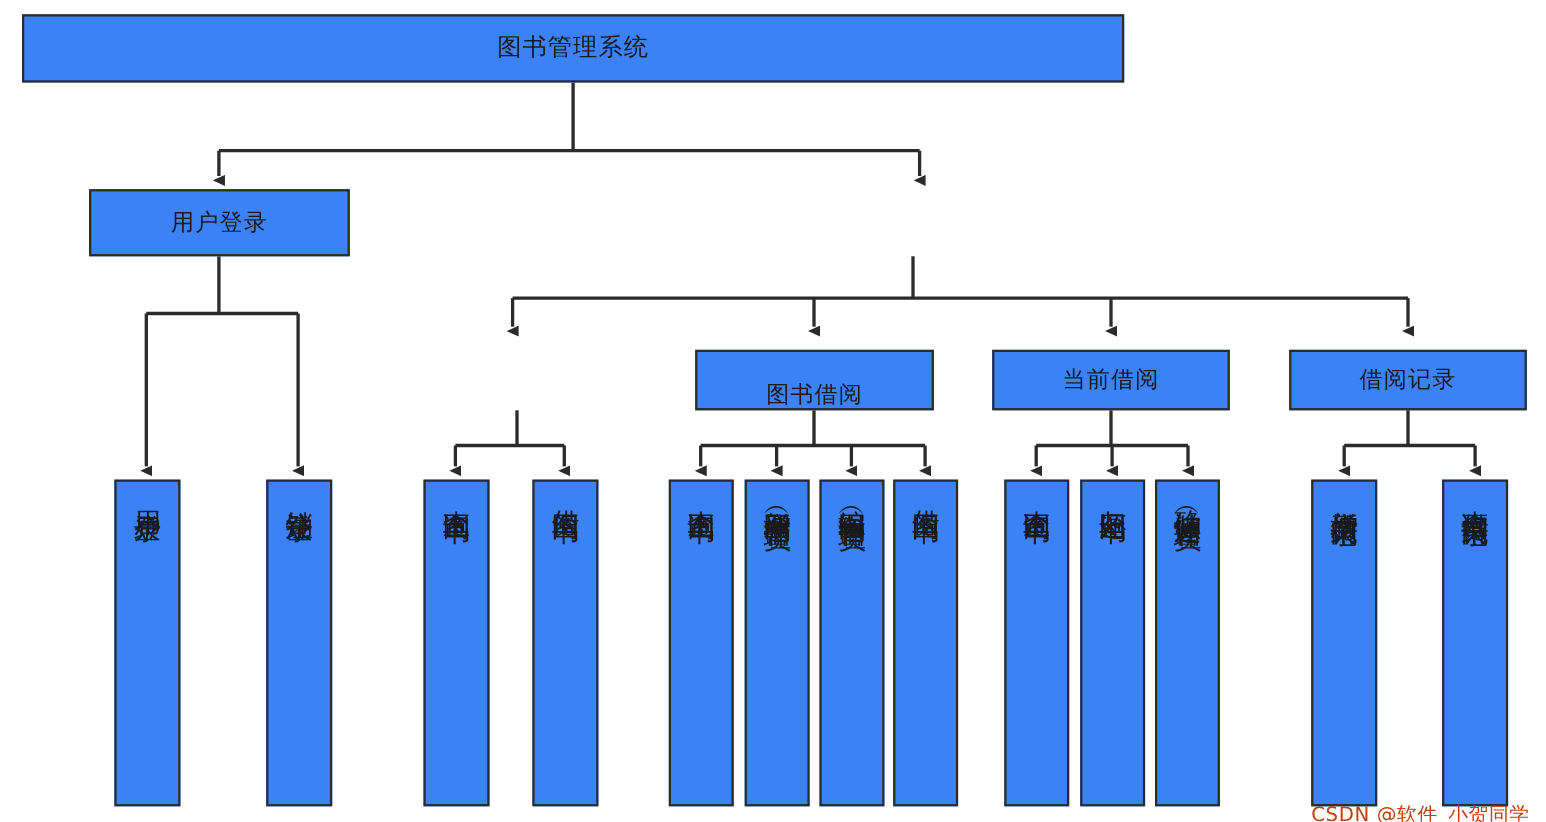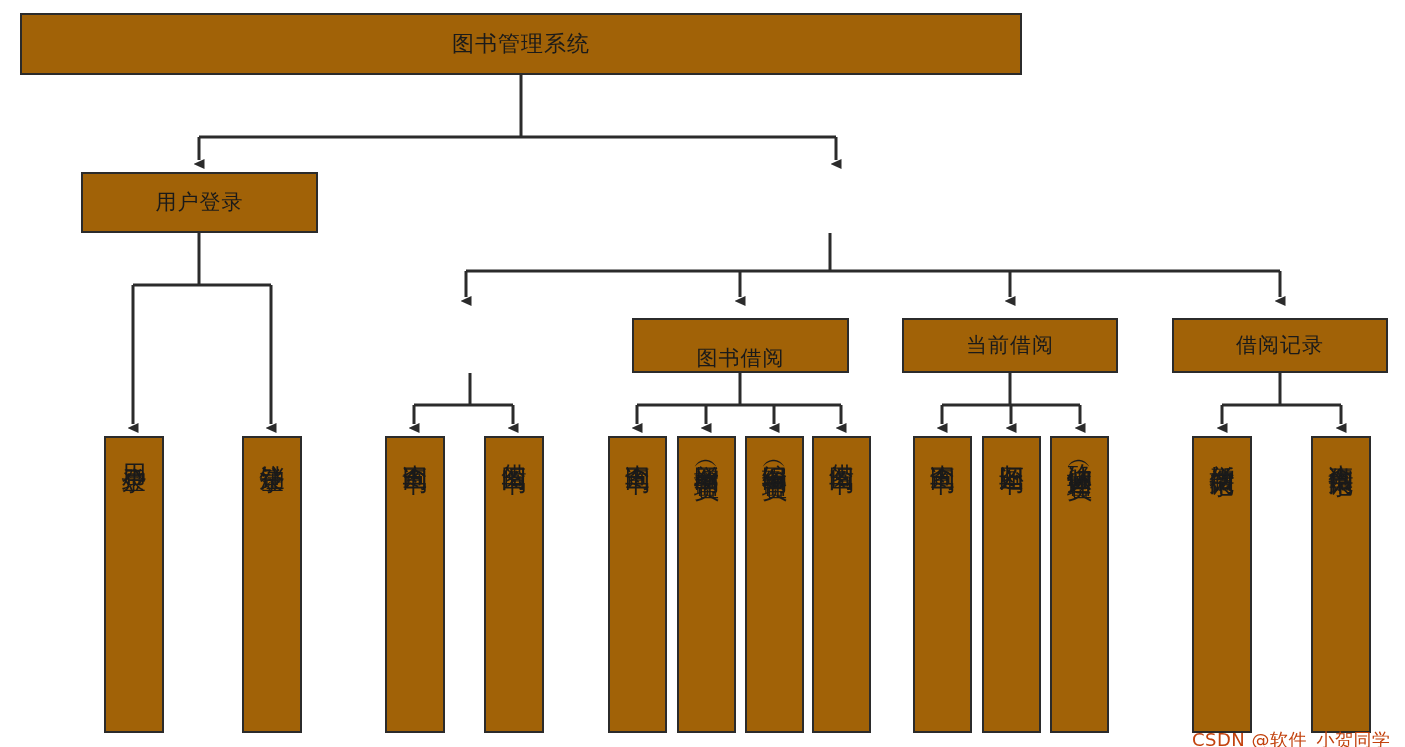--- a/index.html
+++ b/index.html
@@ -9,21 +9,21 @@
     background:#ffffff;
     font-family:"DejaVu Sans","Liberation Sans",sans-serif;
     overflow:hidden;
   }
   #diagram{position:relative;width:1405px;height:747px;}
   svg#edges{position:absolute;left:0;top:0;width:1405px;height:747px;}
 
   .node{
     position:absolute;
     box-sizing:border-box;
-    background:#a16207;
+    background:#3b82f6;
     border:2px solid #2b2b2b;
     display:flex;
     align-items:center;
     justify-content:center;
     color:#1a1a1a;
   }
   .node .label{
     display:block;
     text-align:center;
     line-height:1.12;

